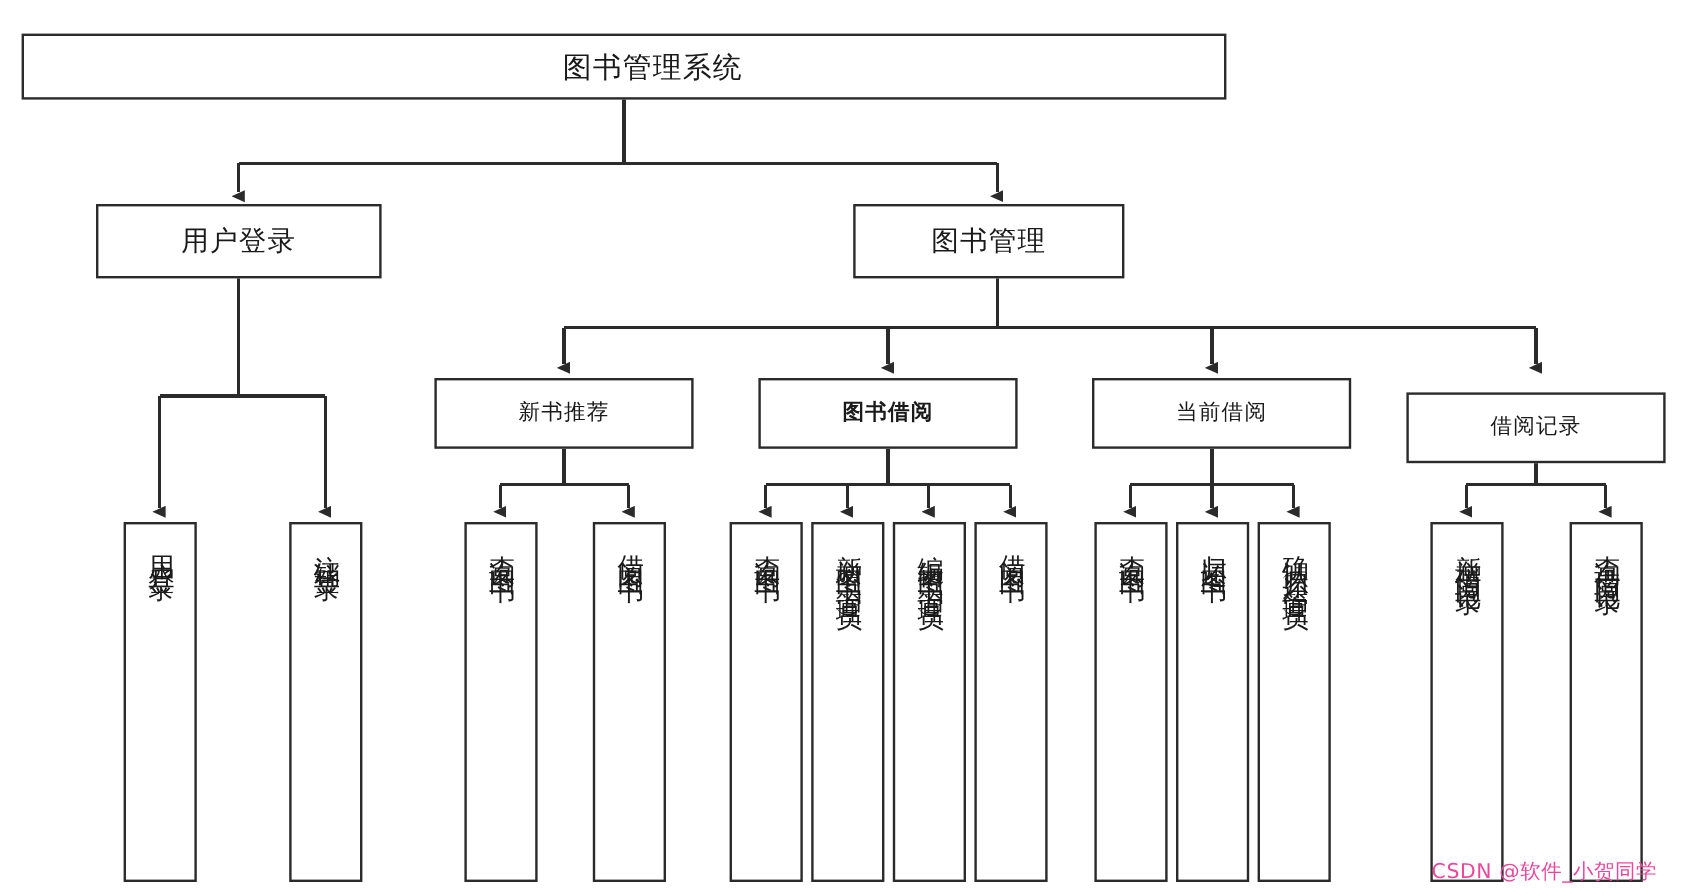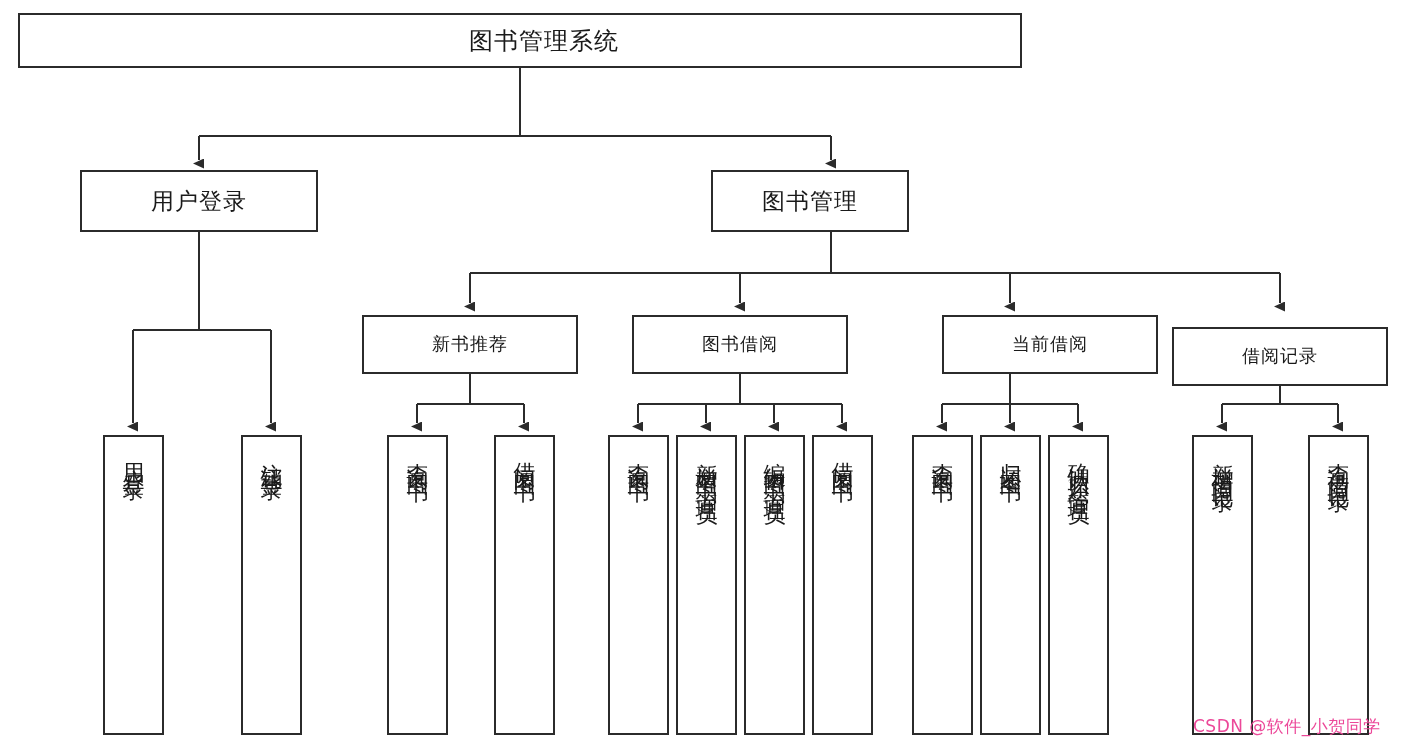--- a/index.html
+++ b/index.html
@@ -105,38 +105,38 @@
     <path d="M1010,404 L1010,423" marker-end="url(#arw)"></path>
     <path d="M1078,404 L1078,423" marker-end="url(#arw)"></path>
 
     <path d="M1280,374 L1280,404"></path>
     <path d="M1222,404 L1338,404"></path>
     <path d="M1222,404 L1222,423" marker-end="url(#arw)"></path>
     <path d="M1338,404 L1338,423" marker-end="url(#arw)"></path>
   </g>
 </svg>
 
-<div class="node-box node-root" style="left:18px;top:13px;width:1004px;height:55px;padding-left:48px;">
+<div class="node-box node-root" style="left:18px;top:28px;width:1004px;height:55px;padding-left:48px;">
   <span class="node-label">图书管理系统</span>
 </div>
 
 <div class="node-box node-l2" style="left:80px;top:170px;width:238px;height:62px;">
   <span class="node-label">用户登录</span>
 </div>
-<div class="node-box node-l2" style="left:711px;top:170px;width:198px;height:62px;">
+<div class="node-box node-l2" style="left:711px;top:170px;width:226px;height:62px;">
   <span class="node-label">图书管理</span>
 </div>
 
 <div class="node-box node-l3" style="left:362px;top:315px;width:216px;height:59px;">
   <span class="node-label">新书推荐</span>
 </div>
-<div class="node-box node-l3" style="left:632px;top:315px;width:216px;height:59px;">
+<div class="node-box node-l3" style="left:632px;top:315px;width:216px;height:59px;font-weight:bold;">
   <span class="node-label">图书借阅</span>
 </div>
-<div class="node-box node-l3" style="left:942px;top:315px;width:216px;height:59px;">
+<div class="node-box node-l3" style="left:910px;top:315px;width:216px;height:59px;">
   <span class="node-label">当前借阅</span>
 </div>
 <div class="node-box node-l3" style="left:1172px;top:327px;width:216px;height:59px;">
   <span class="node-label">借阅记录</span>
 </div>
 
 <div class="node-box node-leaf" style="left:103px;top:435px;width:61px;height:300px;">
   <span class="node-label">用户登录</span>
 </div>
 <div class="node-box node-leaf" style="left:241px;top:435px;width:61px;height:300px;">

